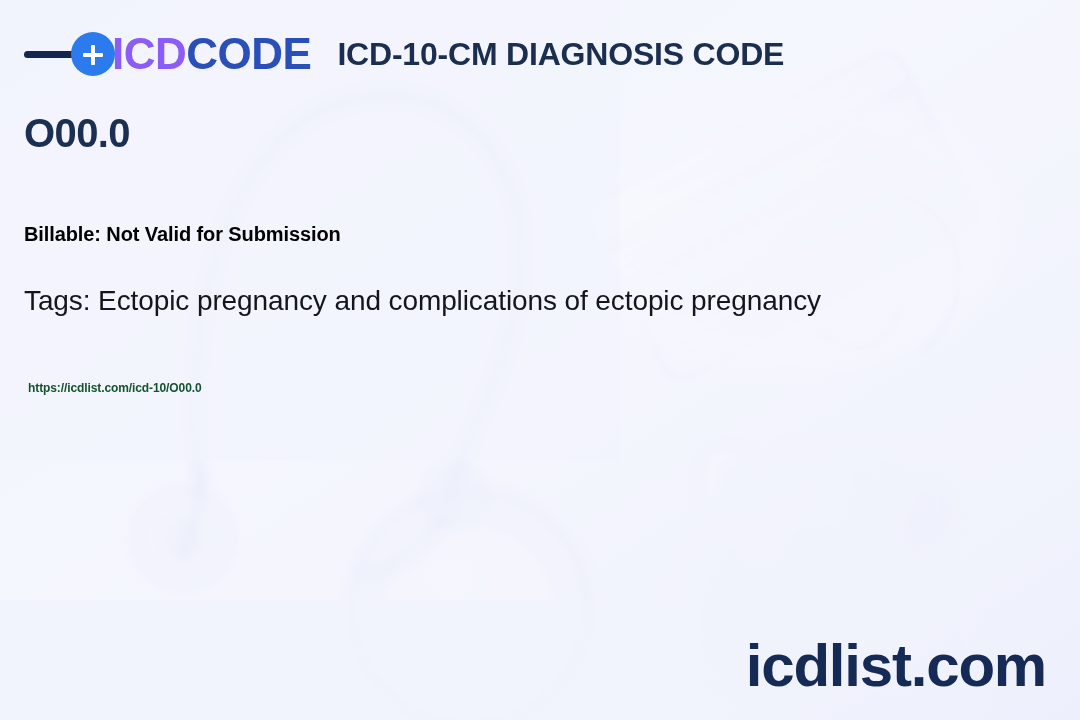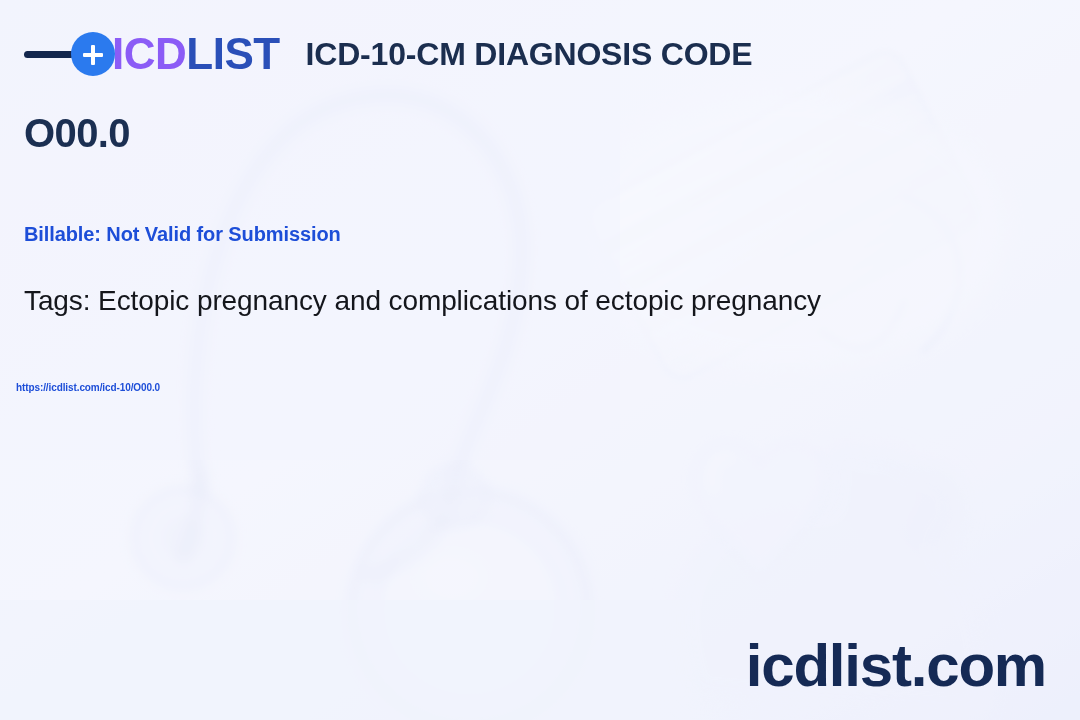--- a/index.html
+++ b/index.html
@@ -119,41 +119,41 @@
     color: #11131a;
     letter-spacing: -0.2px;
     line-height: 1.1;
   }
   #billable-status {
     position: absolute;
     left: 24px;
     top: 223px;
     font-size: 20px;
     font-weight: 700;
-    color: #1d4ed8;
+    color: #000000;
     letter-spacing: -0.1px;
     line-height: 1.1;
   }
   #tags-line {
     position: absolute;
     left: 24px;
     top: 286px;
     font-size: 28px;
     font-weight: 400;
     color: #14161c;
     letter-spacing: -0.1px;
     line-height: 1.1;
   }
   #source-url {
     position: absolute;
-    left: 16px;
+    left: 28px;
     top: 382px;
-    font-size: 10px;
-    font-weight: 700;
-    color: #1d4ed8;
+    font-size: 12px;
+    font-weight: 700;
+    color: #14532d;
     letter-spacing: -0.1px;
     line-height: 1.1;
   }
 
   
   #footer-brand {
     position: absolute;
     right: 34px;
     bottom: 24px;
     font-size: 60px;
@@ -299,21 +299,21 @@
 
   <div id="header">
 
     <div id="logo">
       <span class="logo-dash"></span>
       <span class="logo-circle">
         <span class="plus-h"></span>
         <span class="plus-v"></span>
       </span>
       <span class="logo-word">
-        <span class="logo-icd">ICD</span><span class="logo-list">LIST</span>
+        <span class="logo-icd">ICD</span><span class="logo-list">CODE</span>
       </span>
     </div>
 
     <div id="header-title">ICD-10-CM DIAGNOSIS CODE</div>
   </div>
 
   <div id="code-value">O00.0</div>
 
 
   <div id="billable-status">Billable: Not Valid for Submission</div>

